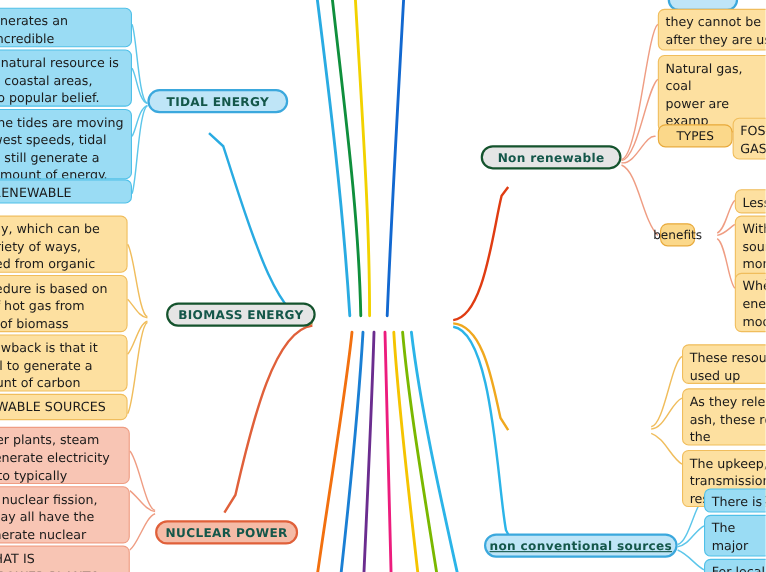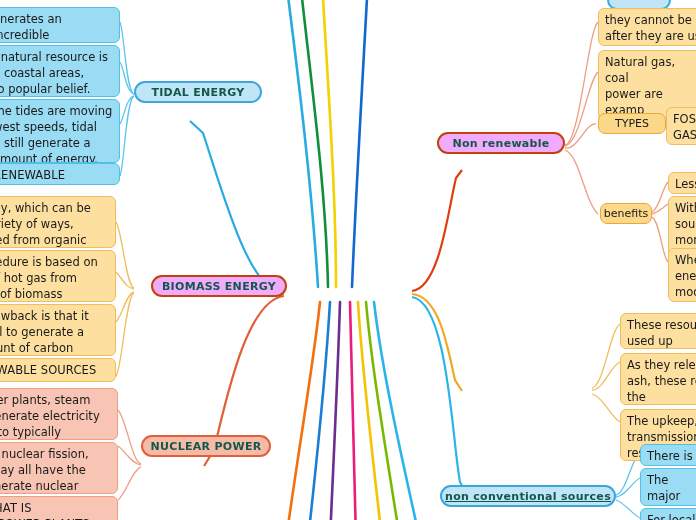--- a/index.html
+++ b/index.html
@@ -55,21 +55,21 @@
     border-radius: 13px;
     font-weight: bold;
     font-size: 11px;
     letter-spacing: 0.3px;
     padding: 0 14px;
     height: 22px;
     color: #14574a;
     z-index: 30;
   }
   .branch.blue   { background: #bfe5f7; border: 2px solid #3ba8dd; }
-  .branch.yellow { background: #f0abfc; border: 2px solid #c2410c; }
+  .branch.yellow { background: #e5e5e5; border: 2px solid #14532d; }
   .branch.salmon { background: #f5bba7; border: 2px solid #e0603a; }
   
   .sub {
     border-radius: 7px;
     font-size: 11px;
     padding: 2px 7px;
     height: 21px;
     color: #1a1a1a;
     z-index: 25;
   }
@@ -204,21 +204,21 @@
 ariety of ways,
 ced from organic</div>
   <div class="note yellow" style="left:-18px; top:250px; width:134px; height:52px; white-space:pre-line;">cedure is based on
 of hot gas from
 n of biomass</div>
   <div class="note yellow" style="left:-18px; top:304px; width:134px; height:52px; white-space:pre-line;">rawback is that it
 ial to generate a
 ount of carbon</div>
   <div class="note yellow caps" style="left:-18px; top:358px; width:134px; height:24px; white-space:pre-line;">EWABLE SOURCES</div>
 
-  <div class="node branch salmon" style="left:141px; top:435px; width:130px;">NUCLEAR POWER</div>
+  <div class="node branch salmon" style="left:141px; top:473px; width:130px;">NUCLEAR POWER</div>
 
   <div class="note salmon" style="left:-20px; top:388px; width:138px; height:52px; white-space:pre-line;">wer plants, steam
 generate electricity
 y to typically</div>
   <div class="note salmon" style="left:-20px; top:442px; width:138px; height:52px; white-space:pre-line;">n, nuclear fission,
 ecay all have the
 enerate nuclear</div>
   <div class="note salmon caps" style="left:-20px; top:496px; width:138px; height:52px; white-space:pre-line;">THAT IS
 Y POWER PLANTS
 E</div>
@@ -238,21 +238,21 @@
 
   <div class="note yellow" style="left:668px; top:172px; width:42px; height:22px; white-space:pre-line;">Less</div>
   <div class="note yellow" style="left:668px; top:196px; width:42px; height:68px; white-space:pre-line;">With
 sour
 mor
 long</div>
   <div class="note yellow" style="left:668px; top:248px; width:42px; height:54px; white-space:pre-line;">Whe
 ener
 mod</div>
 
-  <div class="node sub yellow" style="left:600px; top:203px; width:52px;">benefits</div>
+  <div class="node sub yellow" style="left:600px; top:203px; width:32px;">benefits</div>
 
 
   <div class="note yellow" style="left:620px; top:313px; width:90px; height:36px; white-space:pre-line;">These resou
 used up</div>
   <div class="note yellow" style="left:620px; top:353px; width:90px; height:52px; white-space:pre-line;">As they relea
 ash, these re
 the environm</div>
   <div class="note yellow" style="left:620px; top:409px; width:90px; height:52px; white-space:pre-line;">The upkeep,
 transmission
 resources co</div>

